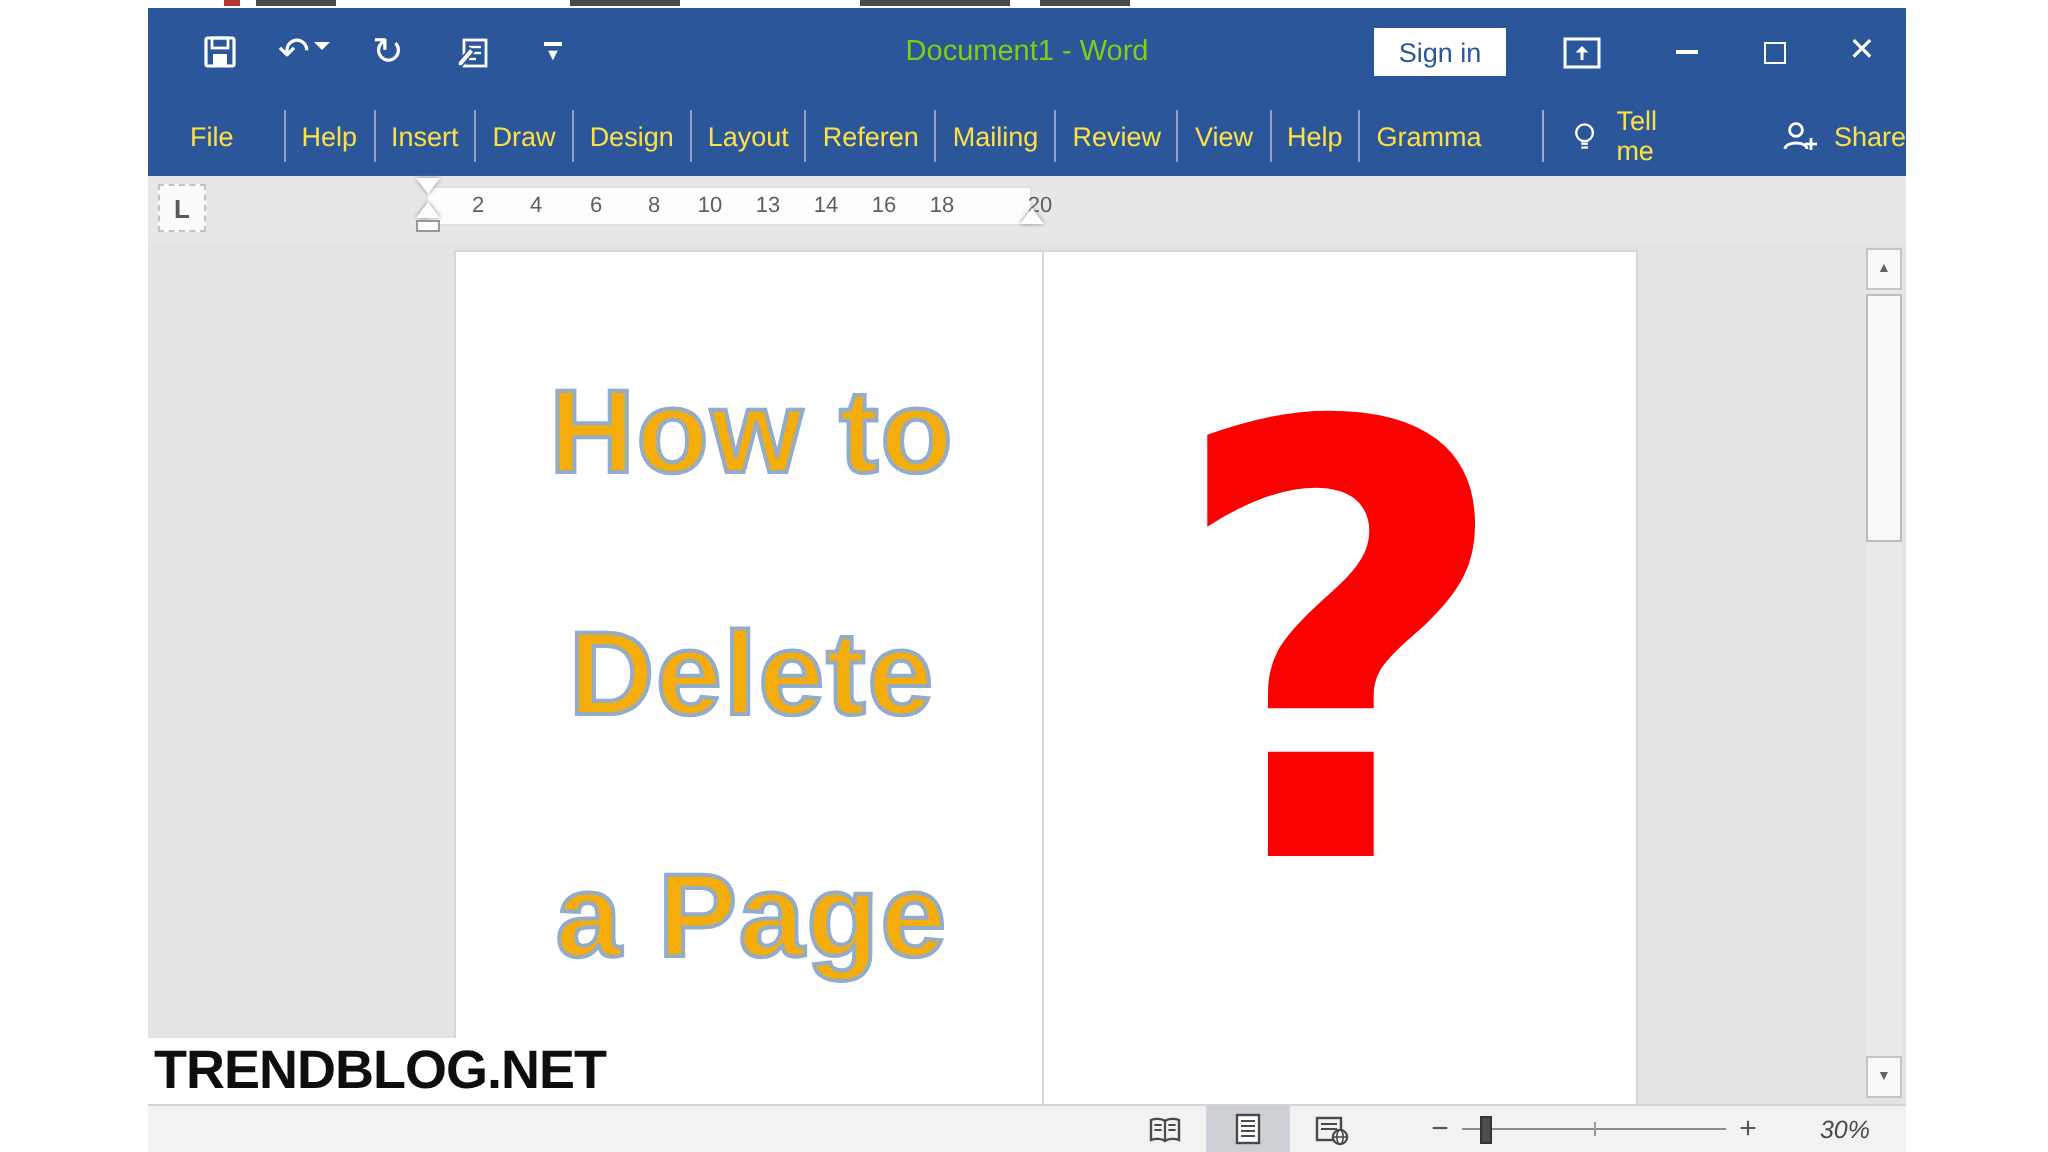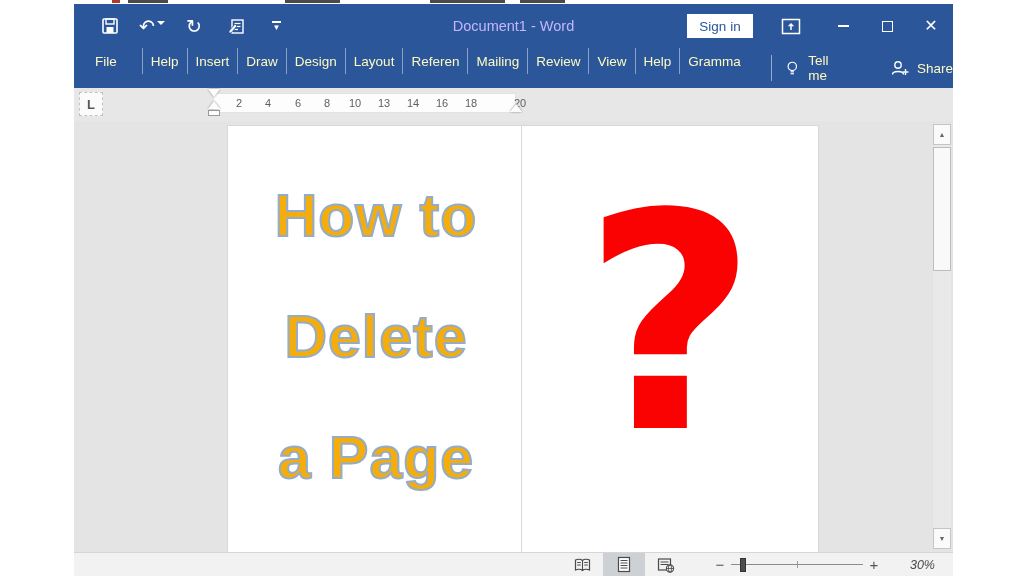--- a/index.html
+++ b/index.html
@@ -15,31 +15,31 @@
 
   
   .titlebar { position:absolute; left:0; top:0; width:100%; height:44px; background:#2b579a; display:flex; align-items:center; }
   .qat { display:flex; align-items:center; gap:18px; padding-left:24px; color:#fff; }
   .qat .ibtn { display:flex; align-items:center; justify-content:center; width:24px; height:24px; cursor:default; }
   .glyph { color:#fff; font-size:19px; line-height:1; }
   .undo-wrap { display:flex; align-items:flex-end; gap:2px; }
   .mini-chevron { width:0; height:0; border-left:4px solid transparent; border-right:4px solid transparent; border-top:4px solid #fff; margin-bottom:6px; }
   .qat-dd { display:flex; flex-direction:column; align-items:center; color:#fff; font-size:10px; line-height:.8; margin-left:6px; }
   .qat-dd .bar { width:9px; height:2px; background:#fff; margin-bottom:2px; }
-  .win-title { position:absolute; left:50%; transform:translateX(-50%); color:#c4b5fd; font-size:14.5px; white-space:nowrap; }
+  .win-title { position:absolute; left:50%; transform:translateX(-50%); color:#84cc16; font-size:14.5px; white-space:nowrap; }
   .tb-right { position:absolute; right:0; top:0; height:44px; display:flex; align-items:center; gap:0; }
   .signin { width:66px; height:24px; background:#fff; color:#2b579a; font-size:13.5px; border:none; display:flex; align-items:center; justify-content:center; margin-right:26px; cursor:pointer; font-family:inherit; }
   .ribbon-opts { width:24px; height:24px; display:flex; align-items:center; justify-content:center; margin-right:18px; }
   .caption-btn { width:44px; height:44px; display:flex; align-items:center; justify-content:center; color:#fff; }
   .min-bar { width:11px; height:2px; background:#fff; }
   .max-box { width:11px; height:11px; border:1.5px solid #fff; }
   .close-x { font-size:16px; color:#fff; line-height:1; }
 
   
-  .menubar { position:absolute; left:0; top:44px; width:100%; height:40px; background:#2b579a; display:flex; color:#fef9c3; font-size:13.5px; }
+  .menubar { position:absolute; left:0; top:44px; width:100%; height:40px; background:#2b579a; display:flex; align-items:center; color:#fde047; font-size:13.5px; }
   .tab { padding:4px 8px; display:flex; align-items:center; height:26px; white-space:nowrap; cursor:pointer; }
   .tab.file { padding:4px 16px; margin-left:5px; margin-right:9px; }
   .tab.sep { border-left:1px solid rgba(255,255,255,.45); }
   .menu-right { display:flex; align-items:center; margin-left:8px; }
   .vdiv { width:1px; height:26px; background:rgba(255,255,255,.5); margin:0 14px; }
   .tellme { display:flex; align-items:center; gap:10px; cursor:pointer; }
   .share { display:flex; align-items:center; gap:8px; margin-left:46px; cursor:pointer; }
 
   
   .ruler-row { position:absolute; left:0; top:84px; width:100%; height:33px; background:#e7e7e7; }
@@ -226,20 +226,23 @@
           <div class="wordart-line">How to</div>
           <div class="wordart-line">Delete</div>
           <div class="wordart-line">a Page</div>
         </div>
       </div>
 
       <div class="page page2">
         <div class="bigq">?</div>
       </div>
 
+      <div class="watermark">
+        <span>TRENDBLOG.NET</span>
+      </div>
 
       <div class="vscroll">
         <div class="scroll-btn up">
           <span>▲</span>
         </div>
         <div class="scroll-thumb"></div>
         <div class="scroll-btn down">
           <span>▼</span>
         </div>
       </div>

